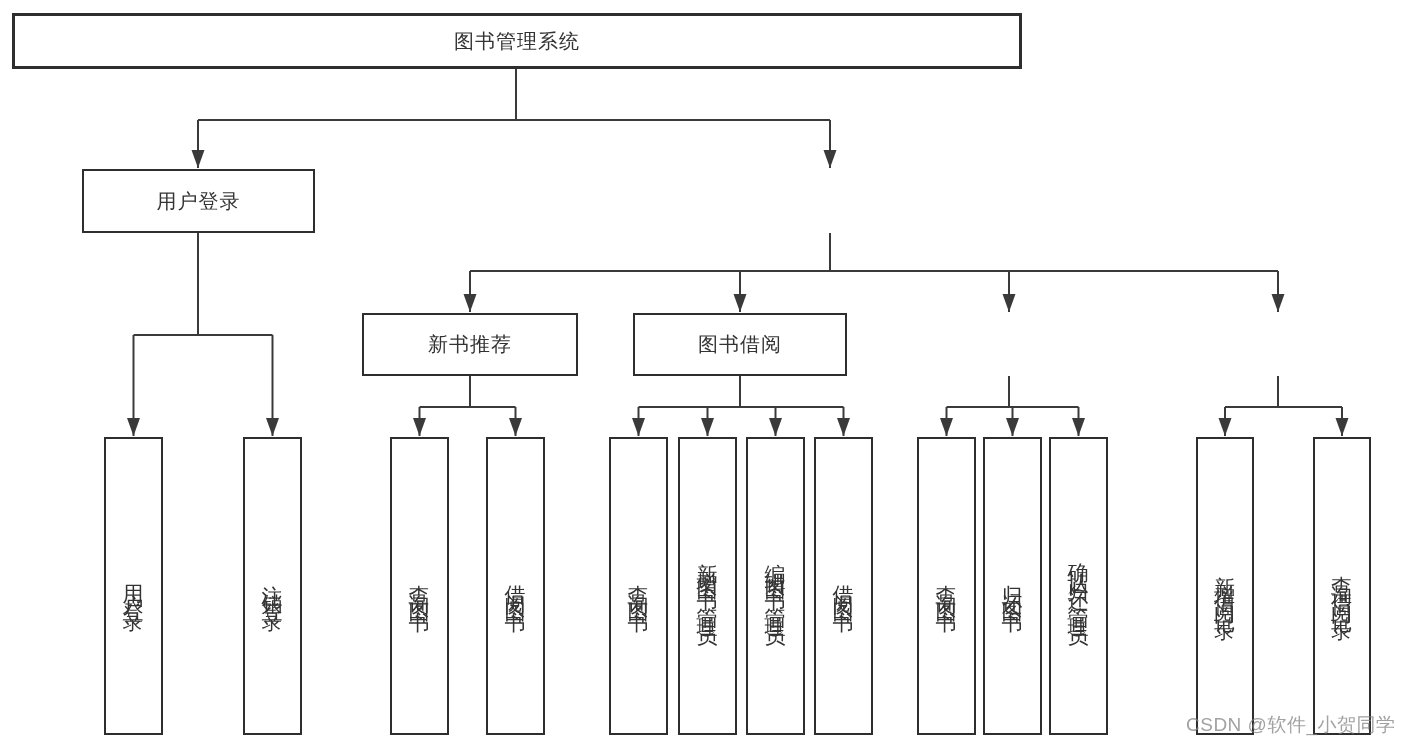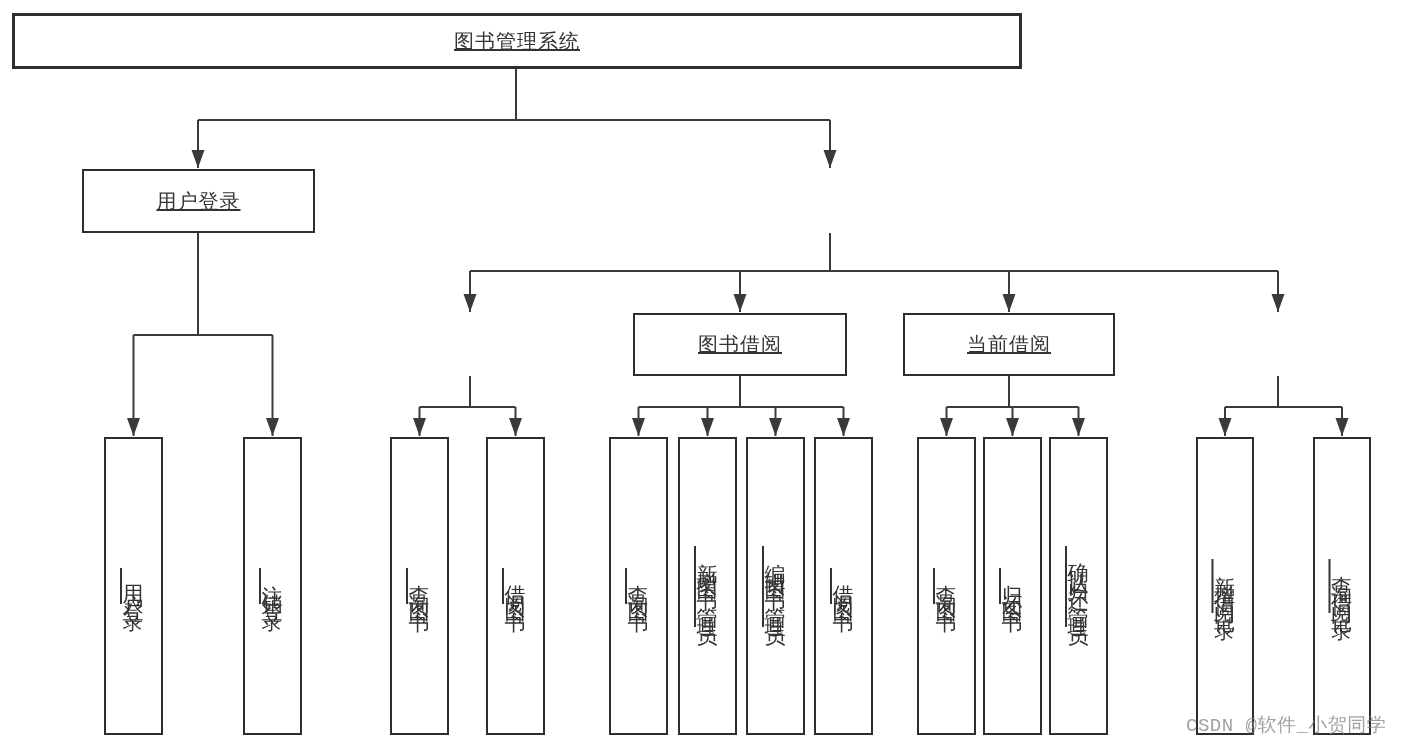--- a/index.html
+++ b/index.html
@@ -24,21 +24,20 @@
   }
   .node {
     position: absolute;
     box-sizing: border-box;
     border: 2px solid #2e2e2e;
     background: #ffffff;
     display: flex;
     align-items: center;
     justify-content: center;
     color: #333333;
-    text-decoration: underline;
   }
   .node-root {
     border-width: 3px;
     font-size: 20px;
     letter-spacing: 1px;
   }
   .node-h {
     font-size: 20px;
     letter-spacing: 1px;
   }
@@ -51,21 +50,20 @@
   }
   .watermark {
     position: absolute;
     left: 1186px;
     top: 712px;
     font-size: 19px;
     color: rgba(130, 130, 130, 0.75);
     white-space: nowrap;
     z-index: 5;
     letter-spacing: 0.5px;
-    font-family: Liberation Mono, monospace;
   }
 </style>
 </head>
 <body>
 
 <div id="canvas">
 
   <svg id="connector-layer" viewBox="0 0 1405 747" xmlns="http://www.w3.org/2000/svg">
     <defs>
       <marker id="ah" markerUnits="userSpaceOnUse" markerWidth="20" markerHeight="15" refX="18" refY="6.5" orient="auto">
@@ -113,22 +111,22 @@
       <path d="M1225,407 H1342"></path>
       <path d="M1225,407 V436" marker-end="url(#ah)"></path>
       <path d="M1342,407 V436" marker-end="url(#ah)"></path>
     </g>
   </svg>
 
   <div class="node node-root" style="left:12px; top:13px; width:1010px; height:56px;">图书管理系统</div>
 
   <div class="node node-h" style="left:82px; top:169px; width:233px; height:64px;">用户登录</div>
 
+  <div class="node node-h" style="left:362px; top:313px; width:216px; height:63px;">新书推荐</div>
   <div class="node node-h" style="left:633px; top:313px; width:214px; height:63px;">图书借阅</div>
-  <div class="node node-h" style="left:903px; top:313px; width:212px; height:63px;">当前借阅</div>
 
   <div class="node node-v" style="left:104px; top:437px; width:59px; height:298px;">用户登录</div>
   <div class="node node-v" style="left:243px; top:437px; width:59px; height:298px;">注销登录</div>
 
   <div class="node node-v" style="left:390px; top:437px; width:59px; height:298px;">查询图书</div>
   <div class="node node-v" style="left:486px; top:437px; width:59px; height:298px;">借阅图书</div>
 
   <div class="node node-v" style="left:609px; top:437px; width:59px; height:298px;">查询图书</div>
   <div class="node node-v" style="left:678px; top:437px; width:59px; height:298px;">新增图书（管理员）</div>
   <div class="node node-v" style="left:746px; top:437px; width:59px; height:298px;">编辑图书（管理员）</div>

